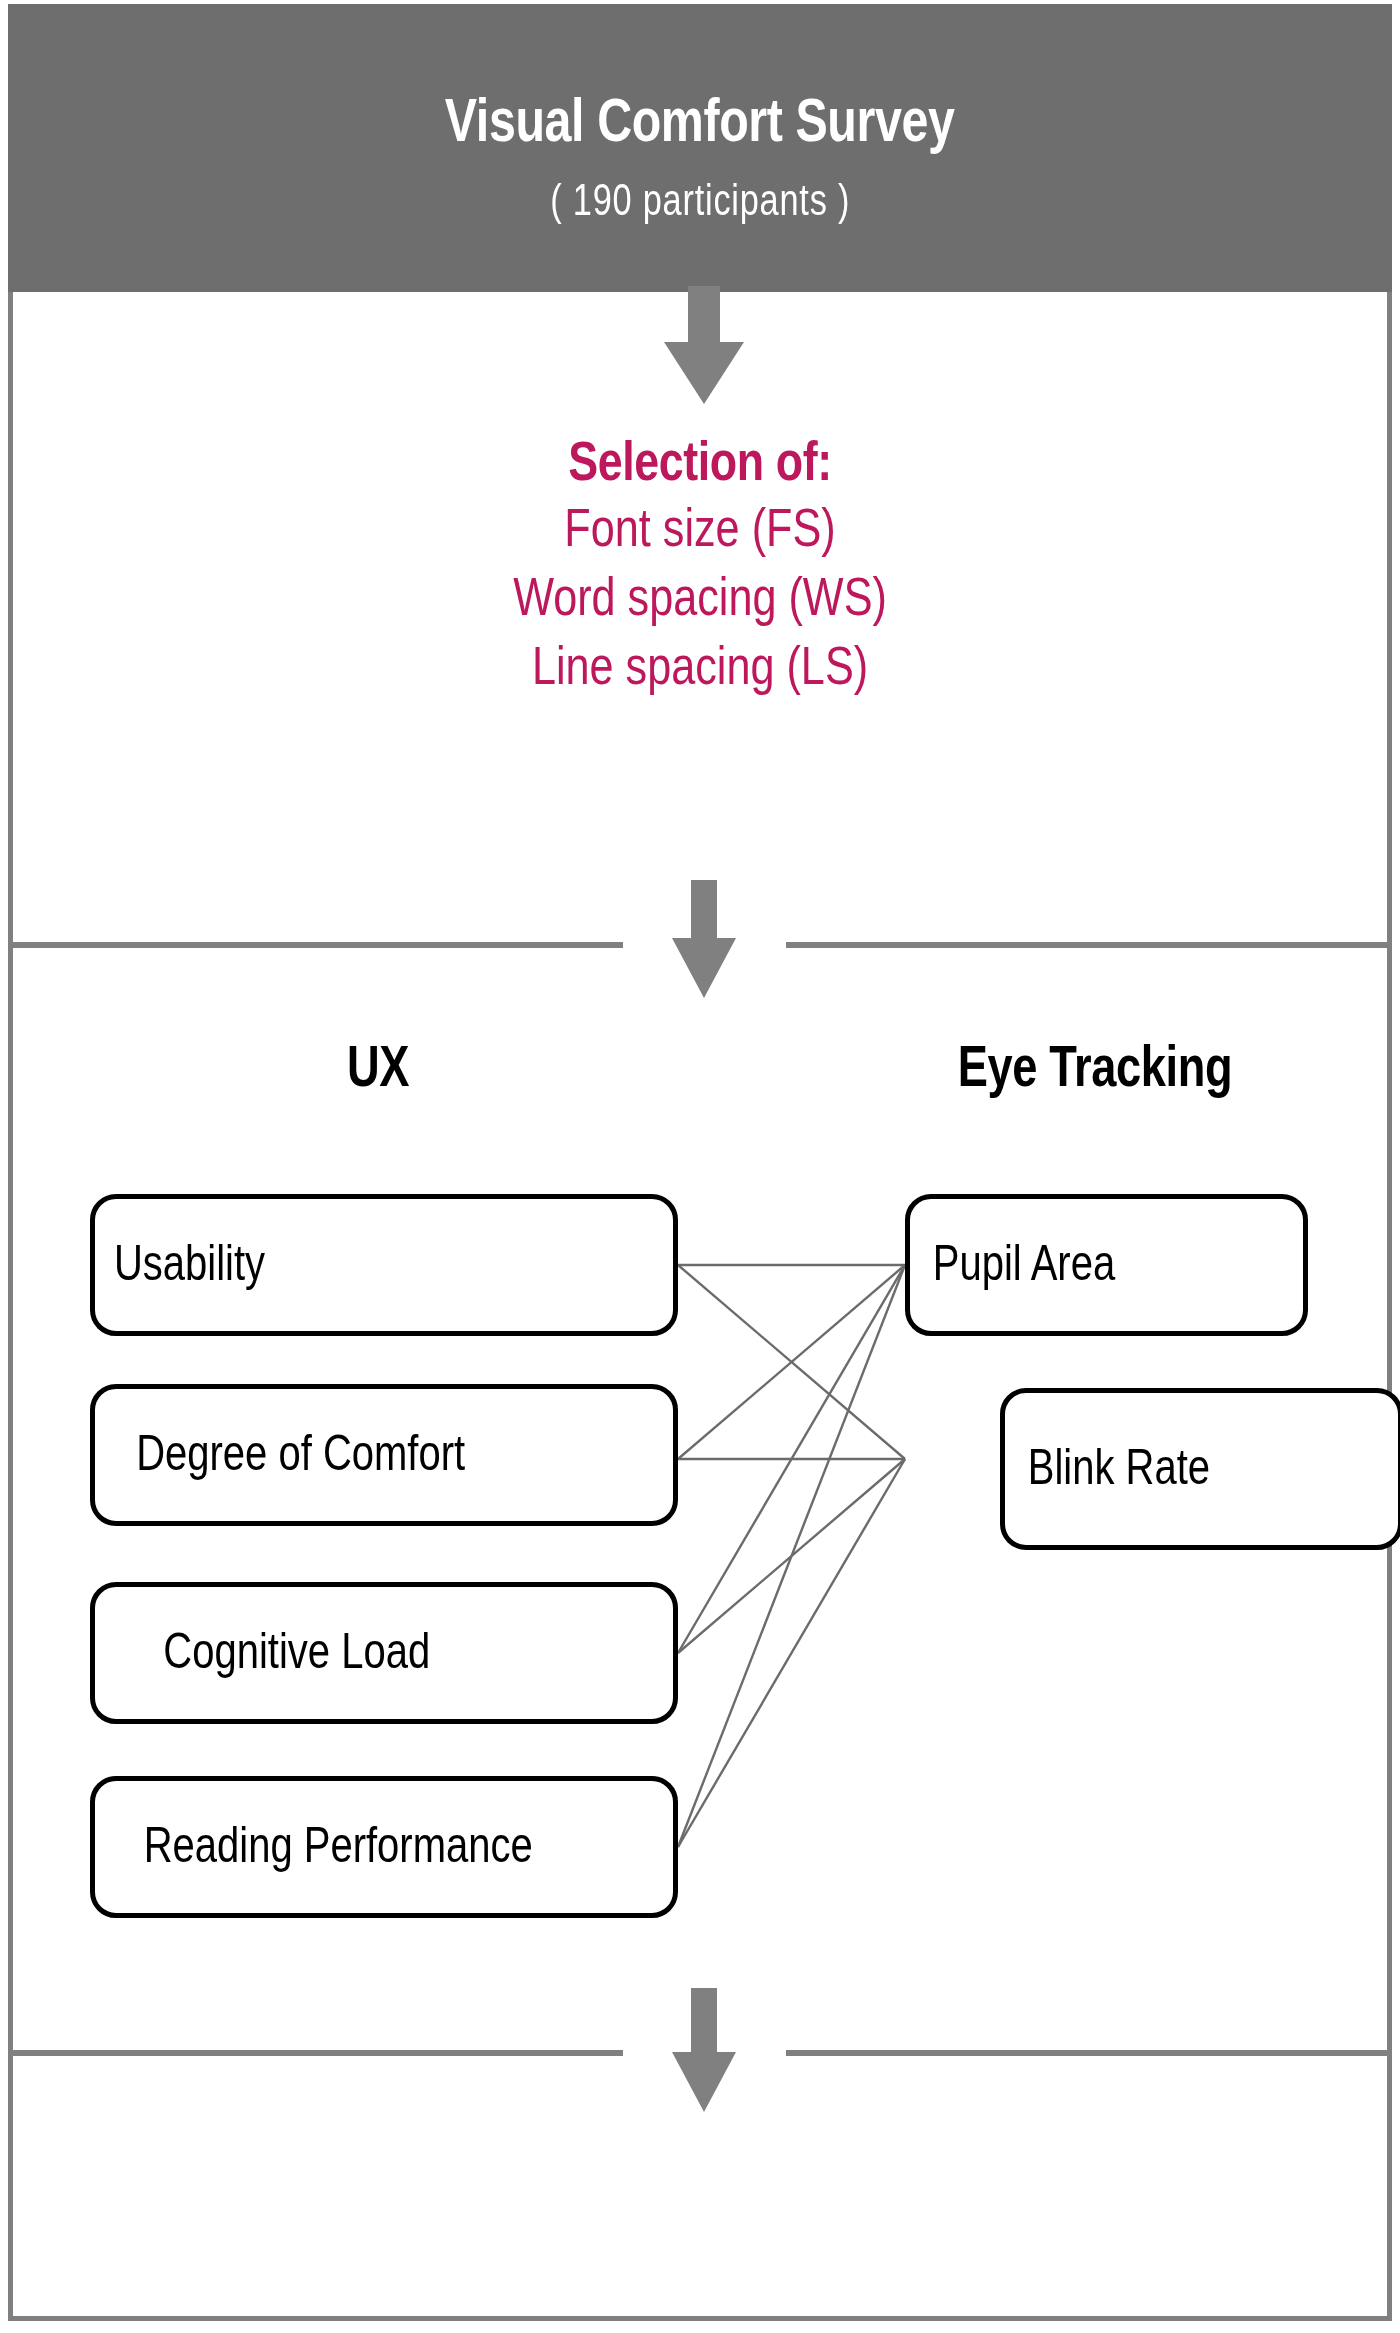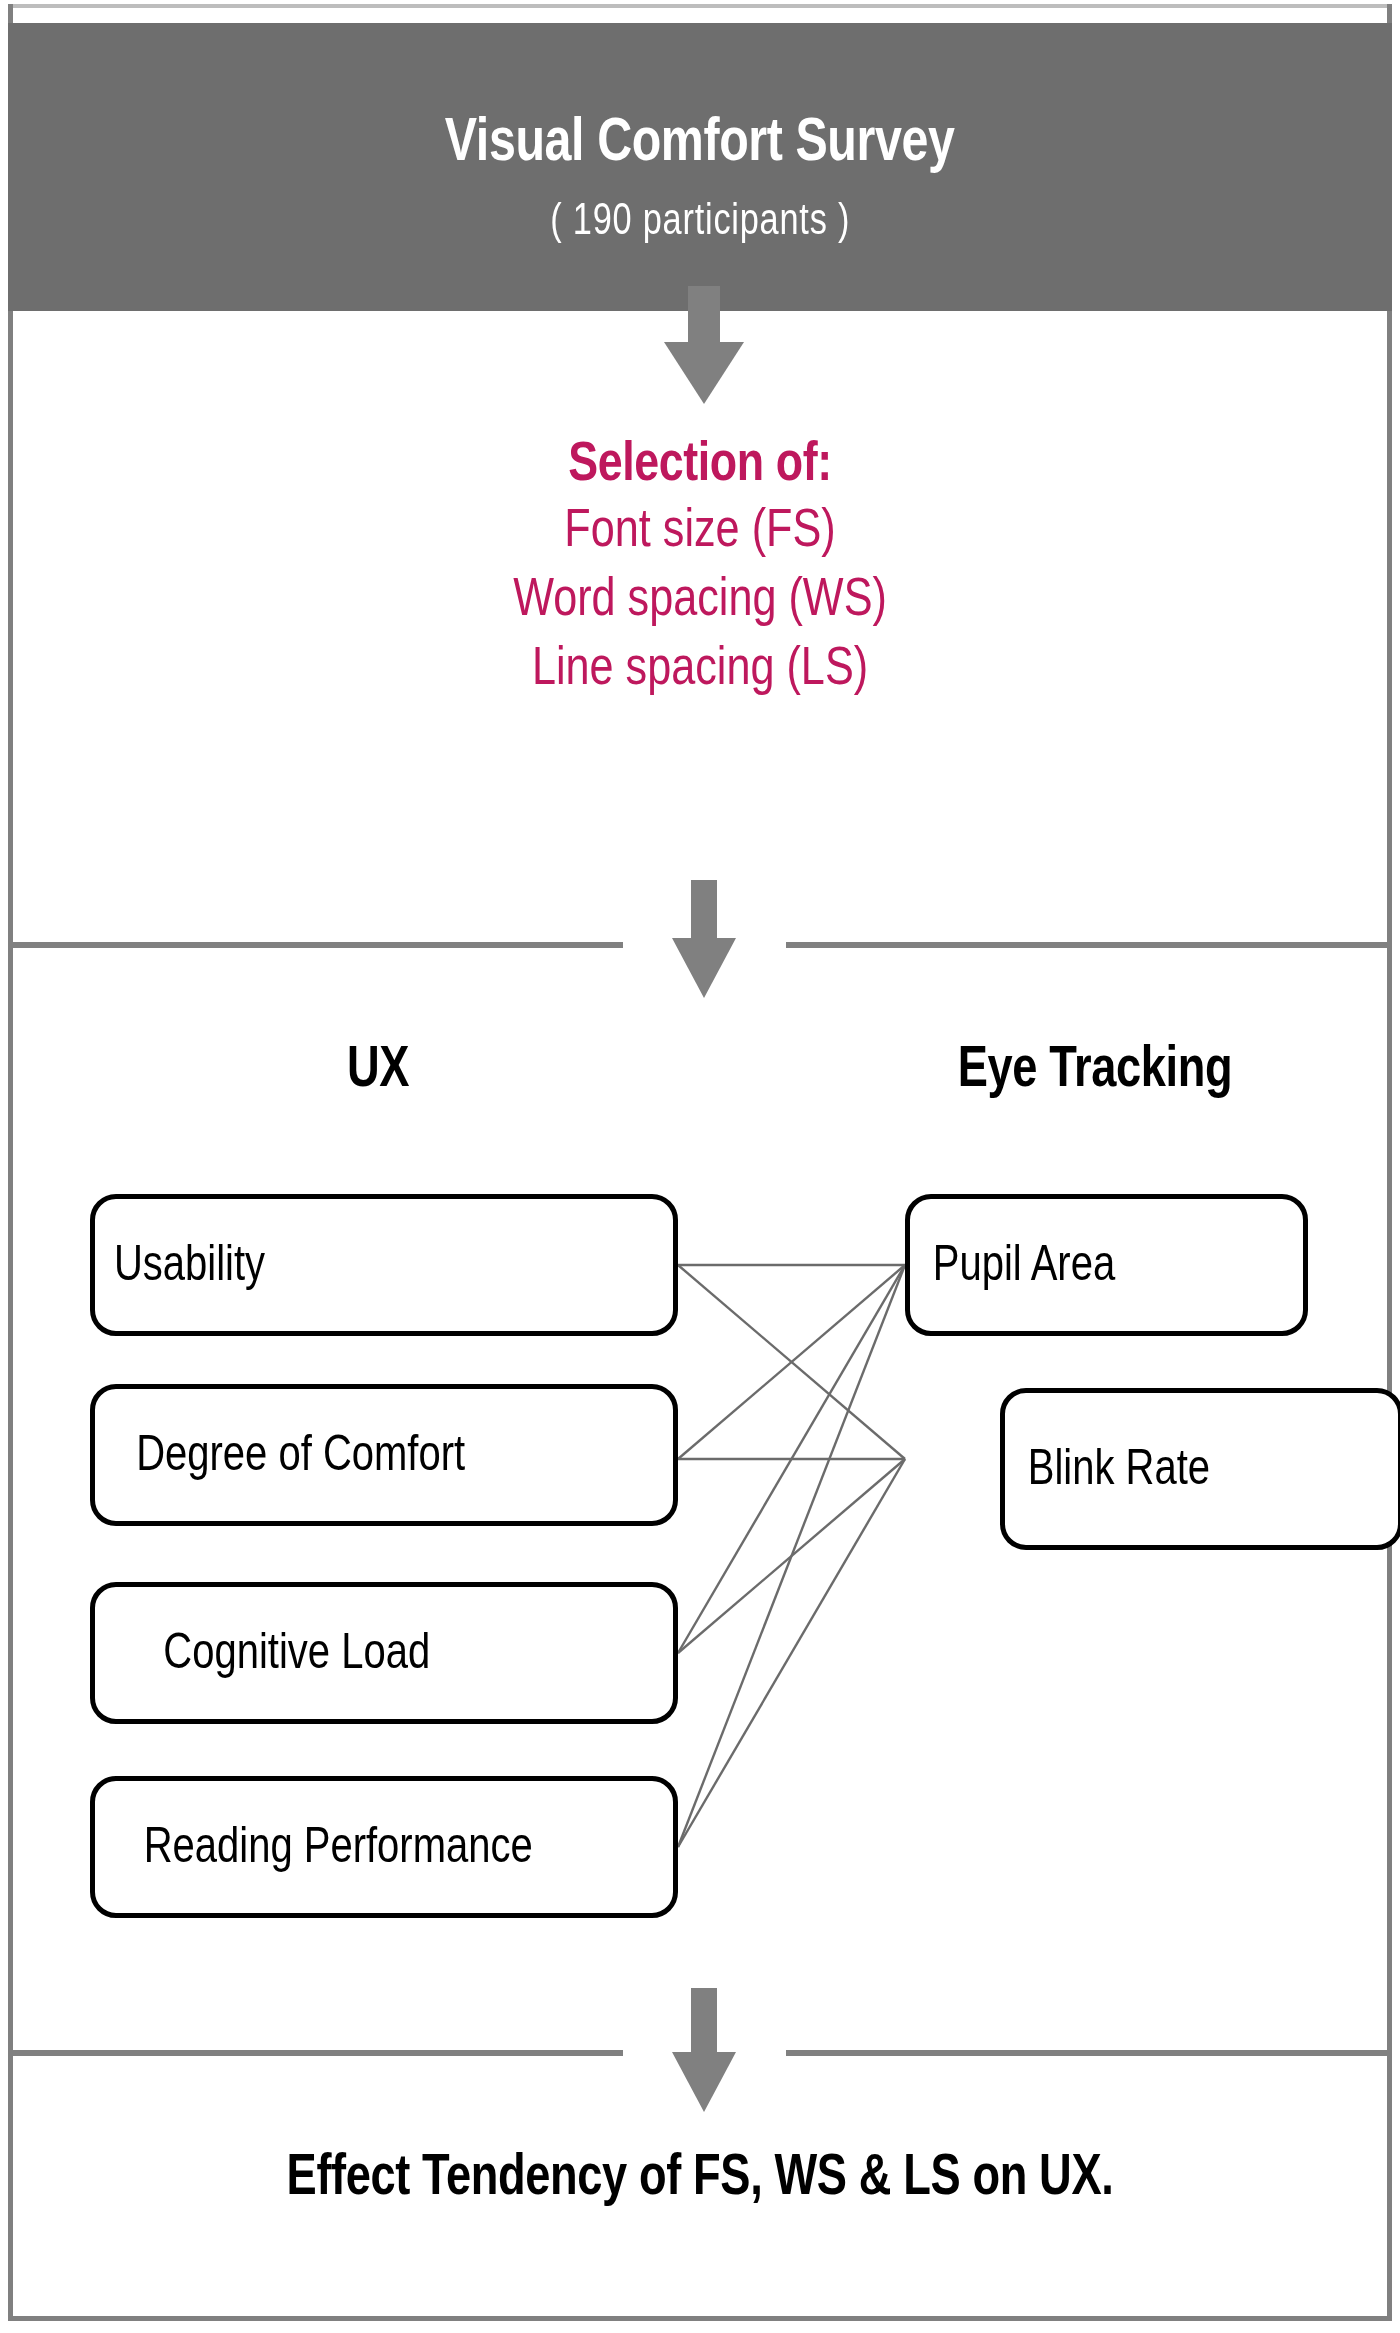--- a/index.html
+++ b/index.html
@@ -23,21 +23,20 @@
   #frame-bottom { left: 8px;  top: 2316px; width: 1384px; height: 5px; }
 
   
   #header-band {
     position: absolute;
     left: 8px; top: 4px; width: 1384px; height: 288px;
     background: #6e6e6e;
     display: flex; flex-direction: column;
     align-items: center; justify-content: center;
     padding-top: 16px;
-    margin-top: 19px;
   }
   #survey-title {
     color: #ffffff;
     font-size: 62px;
     font-weight: 700;
     letter-spacing: -0.5px;
     transform: scaleX(0.78);
     white-space: nowrap;
     line-height: 1.05;
   }
@@ -233,17 +232,14 @@
   </div>
 
   <div class="arrow" id="arrow-3">
     <div class="stem"></div>
     <div class="head"></div>
   </div>
 
   <div class="divider" id="divider-2-left"></div>
   <div class="divider" id="divider-2-right"></div>
 
-  <div id="conclusion">
-    <span id="conclusion-text">Effect Tendency of FS, WS &amp; LS on UX.</span>
-  </div>
 
 </div>
 
 </body></html>

